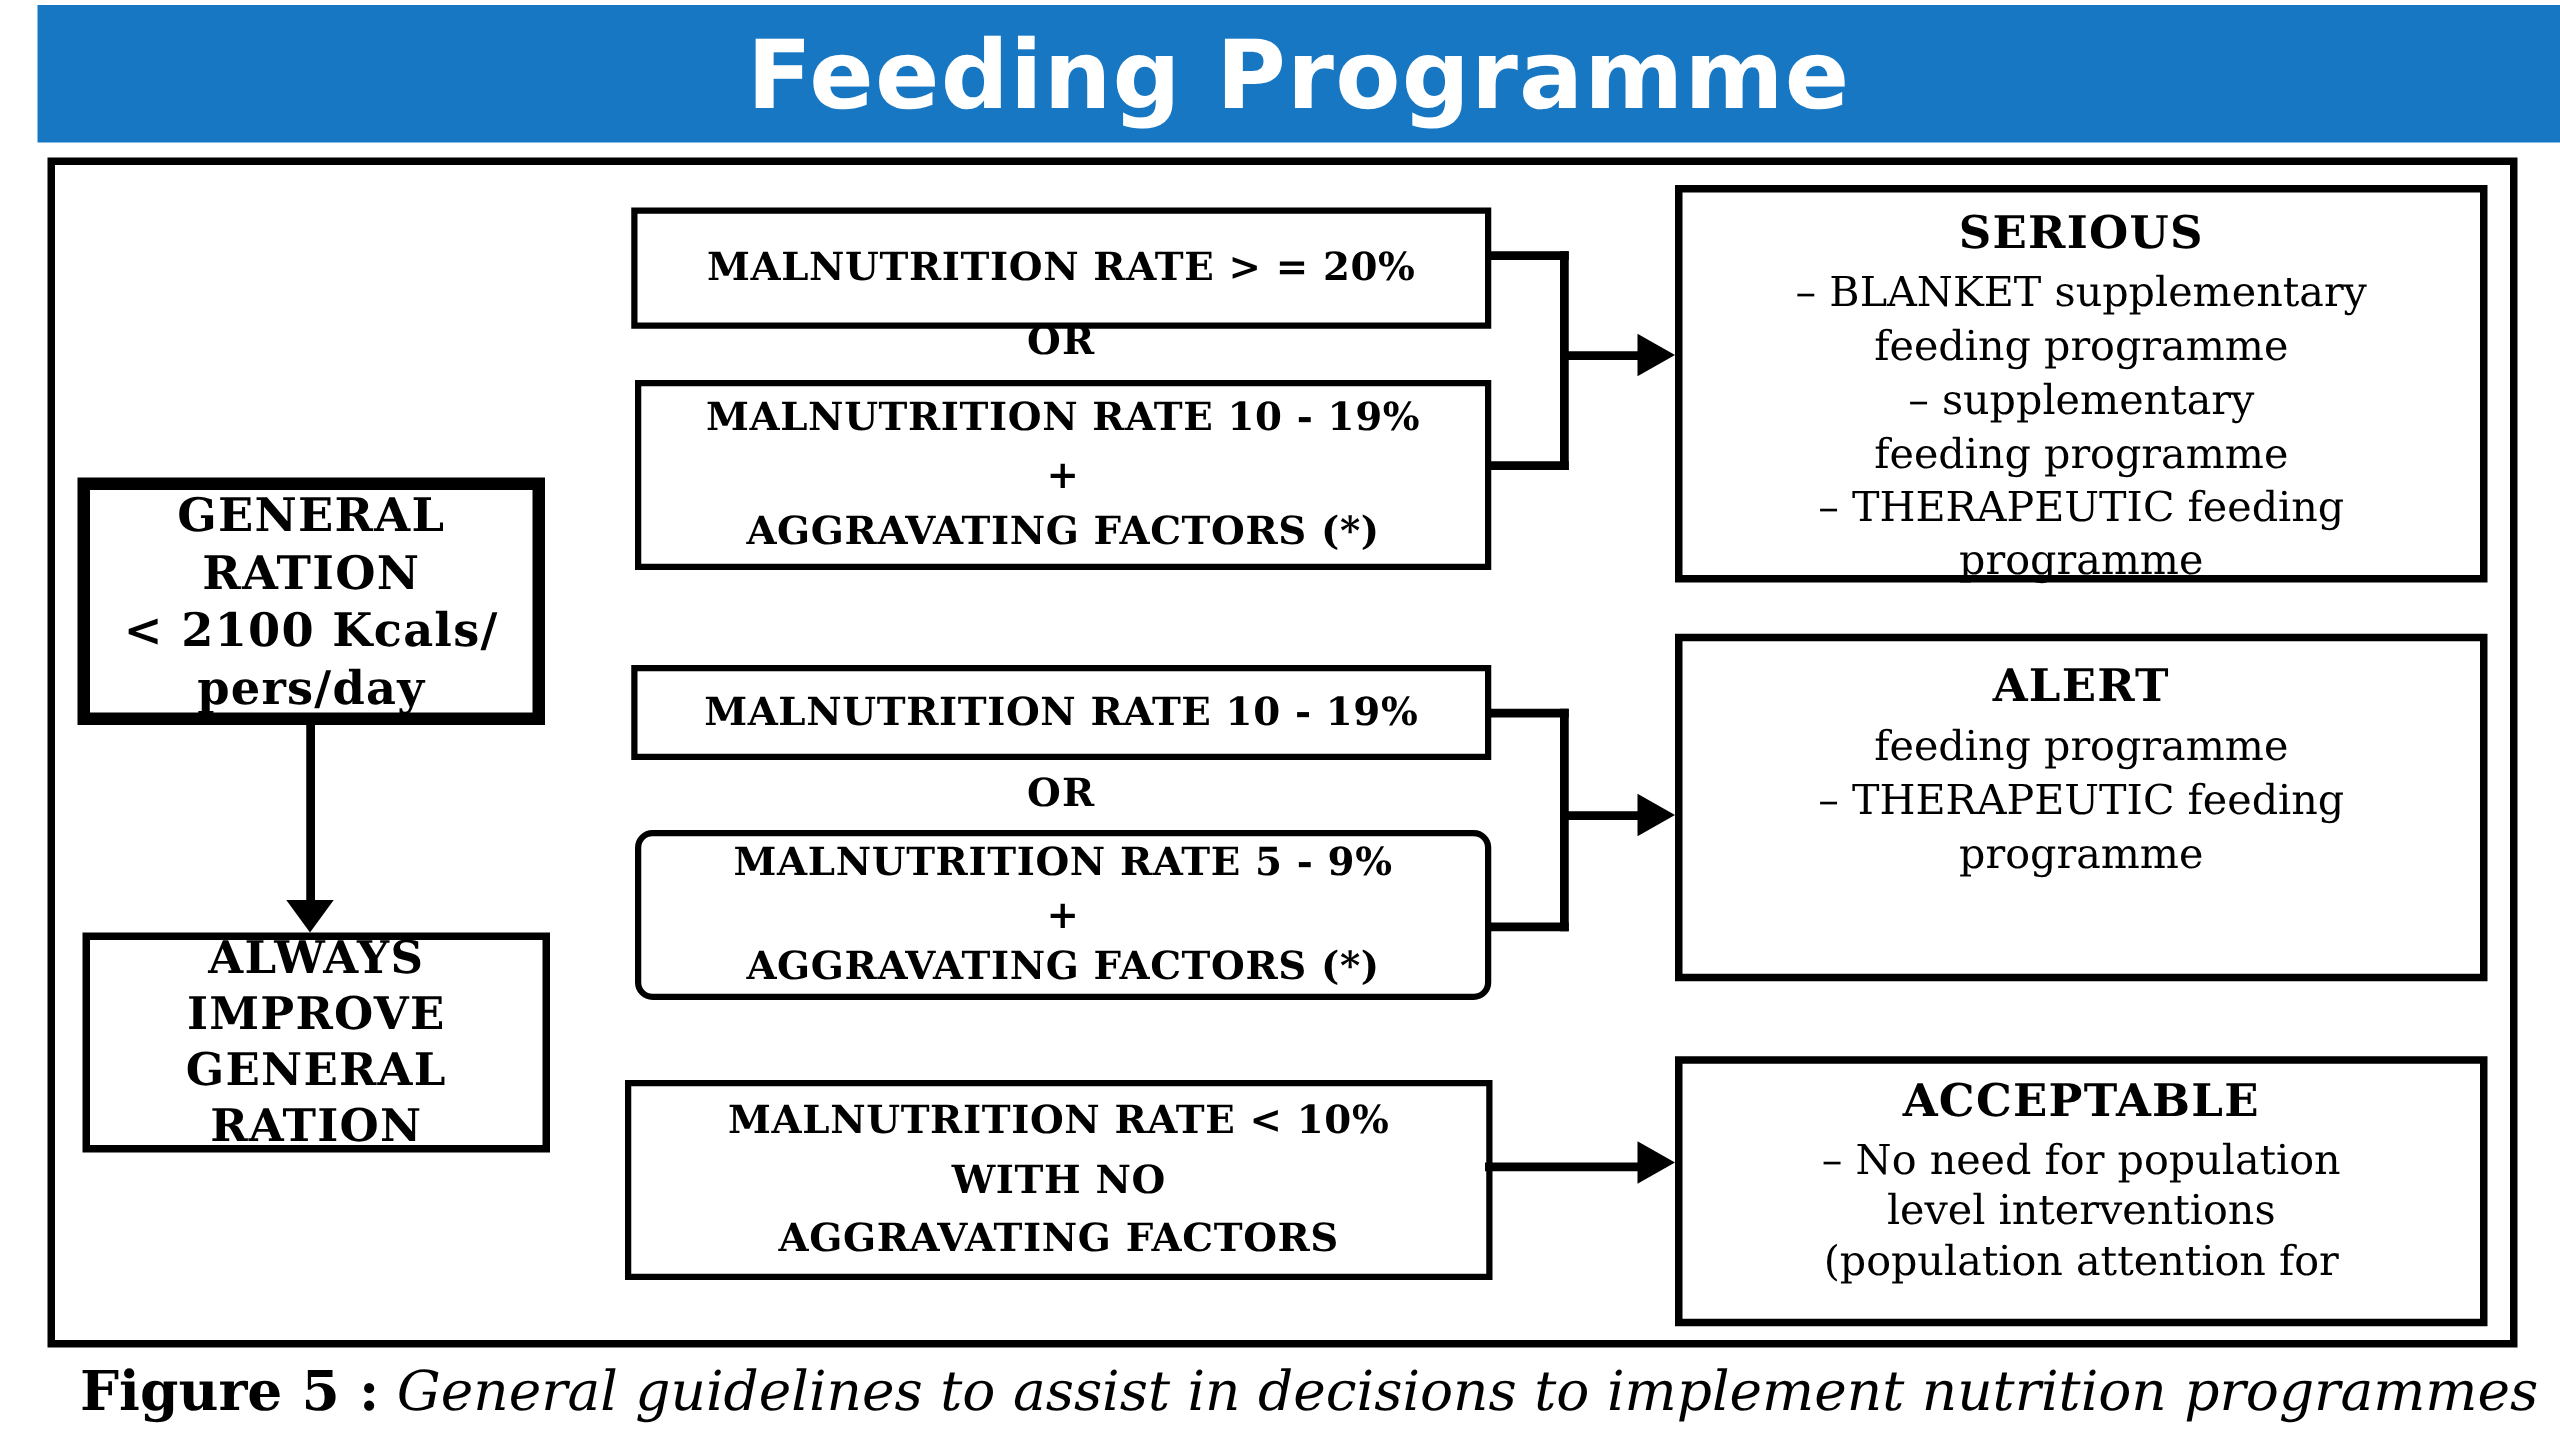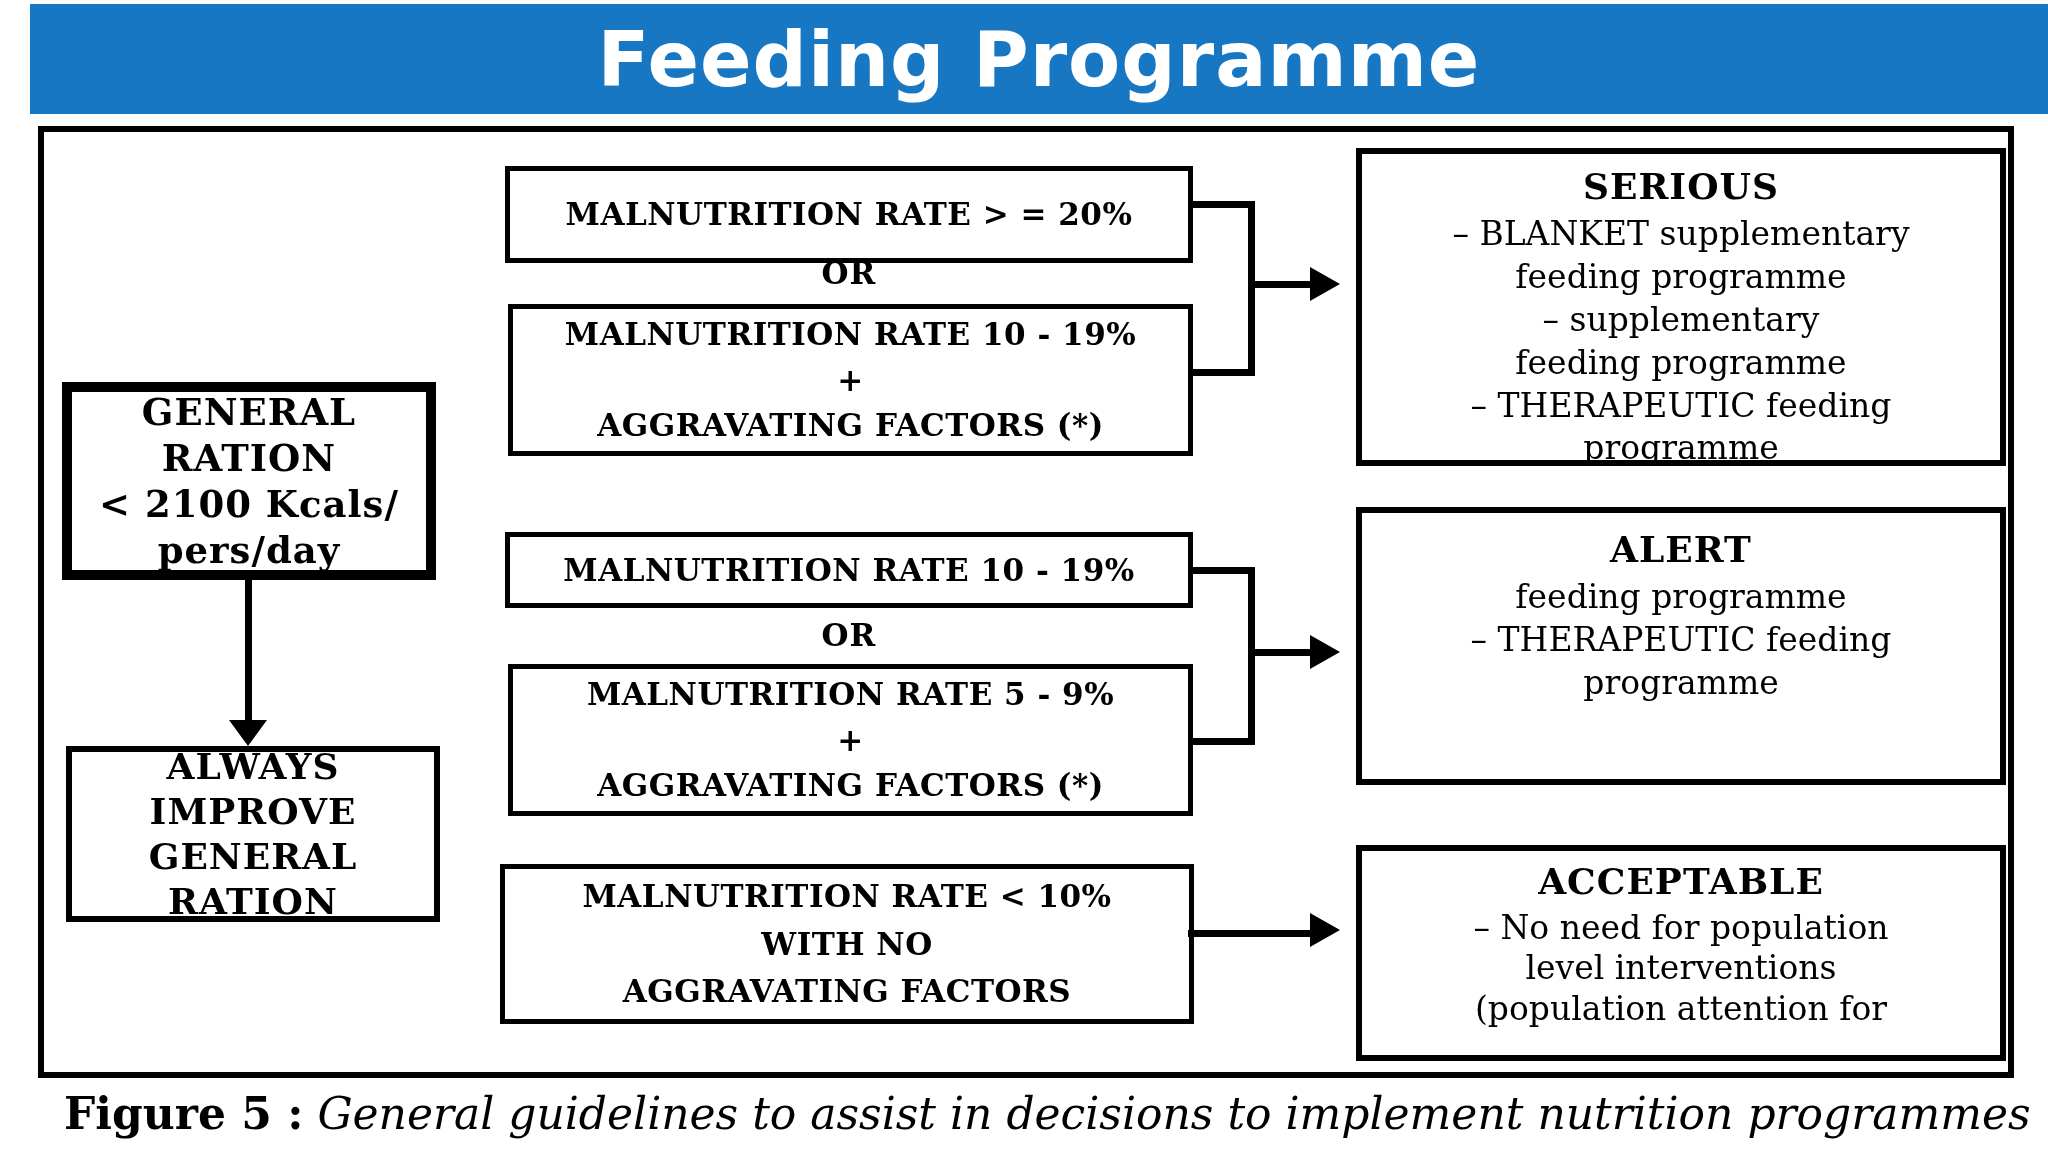--- a/index.html
+++ b/index.html
@@ -38,21 +38,21 @@
   .ai-box{left:66px;top:746px;width:374px;height:176px;border-width:6px;
     font-size:36px;font-weight:700;letter-spacing:1px;}
 
   
   .cond{font-size:31px;font-weight:700;letter-spacing:0.5px;justify-content:space-evenly;}
   .a1{left:505px;top:166px;width:688px;height:97px;}
   .or1{left:505px;top:250px;width:688px;height:46px;}
   .a2{left:508px;top:304px;width:685px;height:152px;}
   .b1{left:505px;top:532px;width:688px;height:76px;}
   .or2{left:505px;top:612px;width:688px;height:46px;}
-  .b2{left:508px;top:664px;width:685px;height:152px;}
+  .b2{left:508px;top:664px;width:685px;height:136px;border-radius:14px;}
   .c1{left:500px;top:864px;width:694px;height:160px;justify-content:space-evenly;}
   .or-label{display:flex;align-items:center;justify-content:center;
     font-size:31px;font-weight:700;letter-spacing:1px;}
 
   
   .line{background:var(--ink);}
   .stub-a1{left:1188px;top:201px;width:67px;height:7px;}
   .vert1{left:1248px;top:201px;width:7px;height:175px;}
   .stub-a2{left:1188px;top:369px;width:67px;height:7px;}
   .shaft1{left:1252px;top:281px;width:60px;height:7px;}
@@ -65,21 +65,21 @@
     border-bottom:17px solid transparent;border-left:30px solid var(--ink);}
   .head1{left:1310px;top:267px;}
   .head2{left:1310px;top:635px;}
   .head3{left:1310px;top:913px;}
   .down-line{left:245px;top:580px;width:7px;height:142px;}
   .head-down{left:229px;top:720px;width:0;height:0;
     border-left:19px solid transparent;border-right:19px solid transparent;
     border-top:26px solid var(--ink);}
 
   
-  .outcome{border-width:6px;justify-content:flex-start;margin-left:16px;}
+  .outcome{border-width:6px;justify-content:flex-start;}
   .outcome .heading{font-weight:700;font-size:36px;letter-spacing:1px;margin-bottom:4px;}
   .outcome .oline{font-size:33px;line-height:1.3;}
   .serious{left:1340px;top:148px;width:650px;height:318px;padding-top:10px;}
   .alert{left:1340px;top:507px;width:650px;height:278px;padding-top:14px;}
   .acceptable{left:1340px;top:845px;width:650px;height:216px;padding-top:8px;}
   .acceptable .oline{line-height:1.22;}
 
   
   .caption{left:64px;top:1088px;width:1960px;font-size:44px;white-space:nowrap;}
   .caption .cap-label{font-weight:700;}

